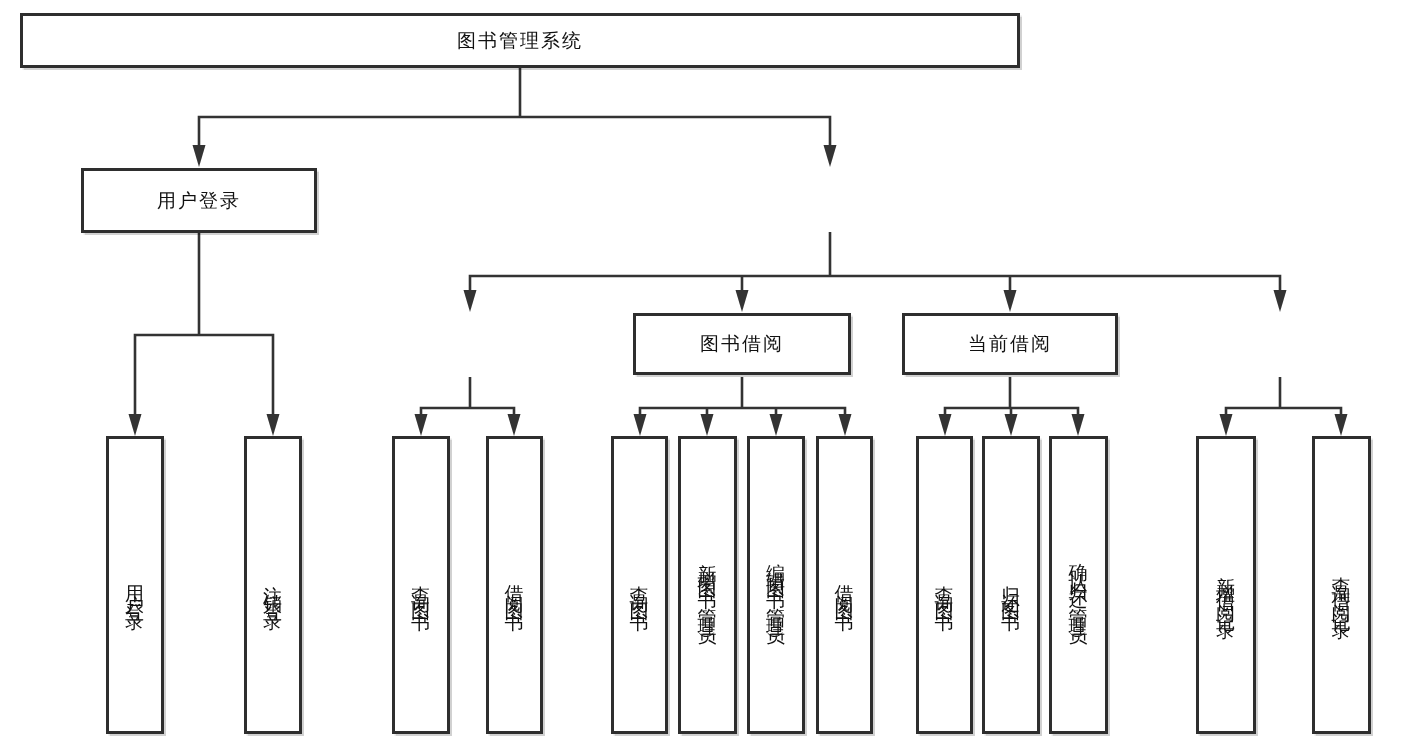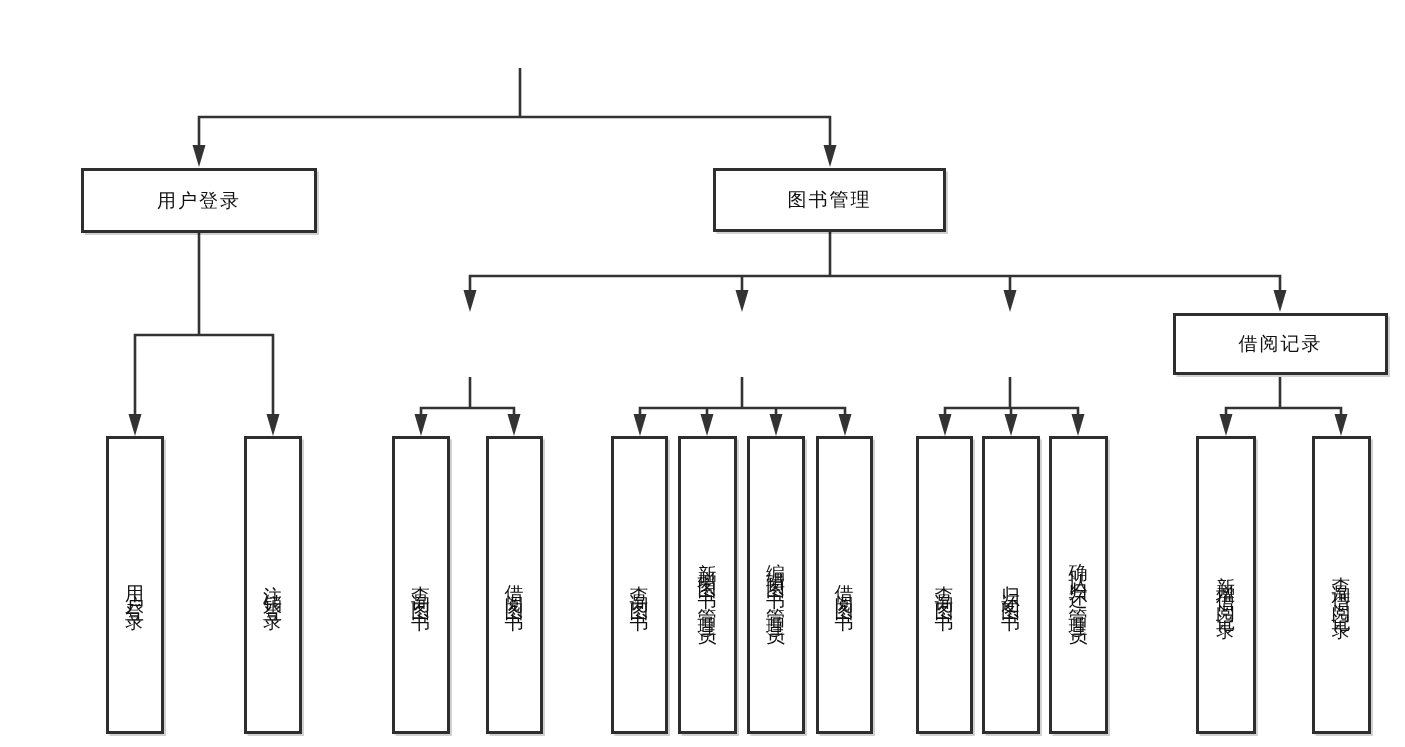--- a/index.html
+++ b/index.html
@@ -89,25 +89,26 @@
       <polygon class="arrow" points="769.5,414 782.5,414 776,436"></polygon>
       <polygon class="arrow" points="838.5,414 851.5,414 845,436"></polygon>
       <polygon class="arrow" points="938.5,414 951.5,414 945,436"></polygon>
       <polygon class="arrow" points="1004.5,414 1017.5,414 1011,436"></polygon>
       <polygon class="arrow" points="1071.5,414 1084.5,414 1078,436"></polygon>
       <polygon class="arrow" points="1219.5,414 1232.5,414 1226,436"></polygon>
       <polygon class="arrow" points="1334.5,414 1347.5,414 1341,436"></polygon>
     </g>
   </svg>
 
+  <div class="node" style="left:20px;top:13px;width:1000px;height:55px">图书管理系统</div>
 
   <div class="node" style="left:81px;top:168px;width:236px;height:65px">用户登录</div>
-  <div class="node" style="left:713px;top:168px;width:233px;height:64px">图书管理</div>
 
-  <div class="node" style="left:1173px;top:313px;width:215px;height:62px">借阅记录</div>
+  <div class="node" style="left:633px;top:313px;width:218px;height:62px">图书借阅</div>
+  <div class="node" style="left:902px;top:313px;width:216px;height:62px">当前借阅</div>
 
   <div class="node vert" style="left:106px;top:436px;width:58px;height:298px">用户登录</div>
   <div class="node vert" style="left:244px;top:436px;width:58px;height:298px">注销登录</div>
 
   <div class="node vert" style="left:392px;top:436px;width:58px;height:298px">查询图书</div>
   <div class="node vert" style="left:486px;top:436px;width:57px;height:298px">借阅图书</div>
 
   <div class="node vert" style="left:611px;top:436px;width:57px;height:298px">查询图书</div>
   <div class="node vert" style="left:678px;top:436px;width:59px;height:298px">新增图书（管理员）</div>
   <div class="node vert" style="left:747px;top:436px;width:58px;height:298px">编辑图书（管理员）</div>

